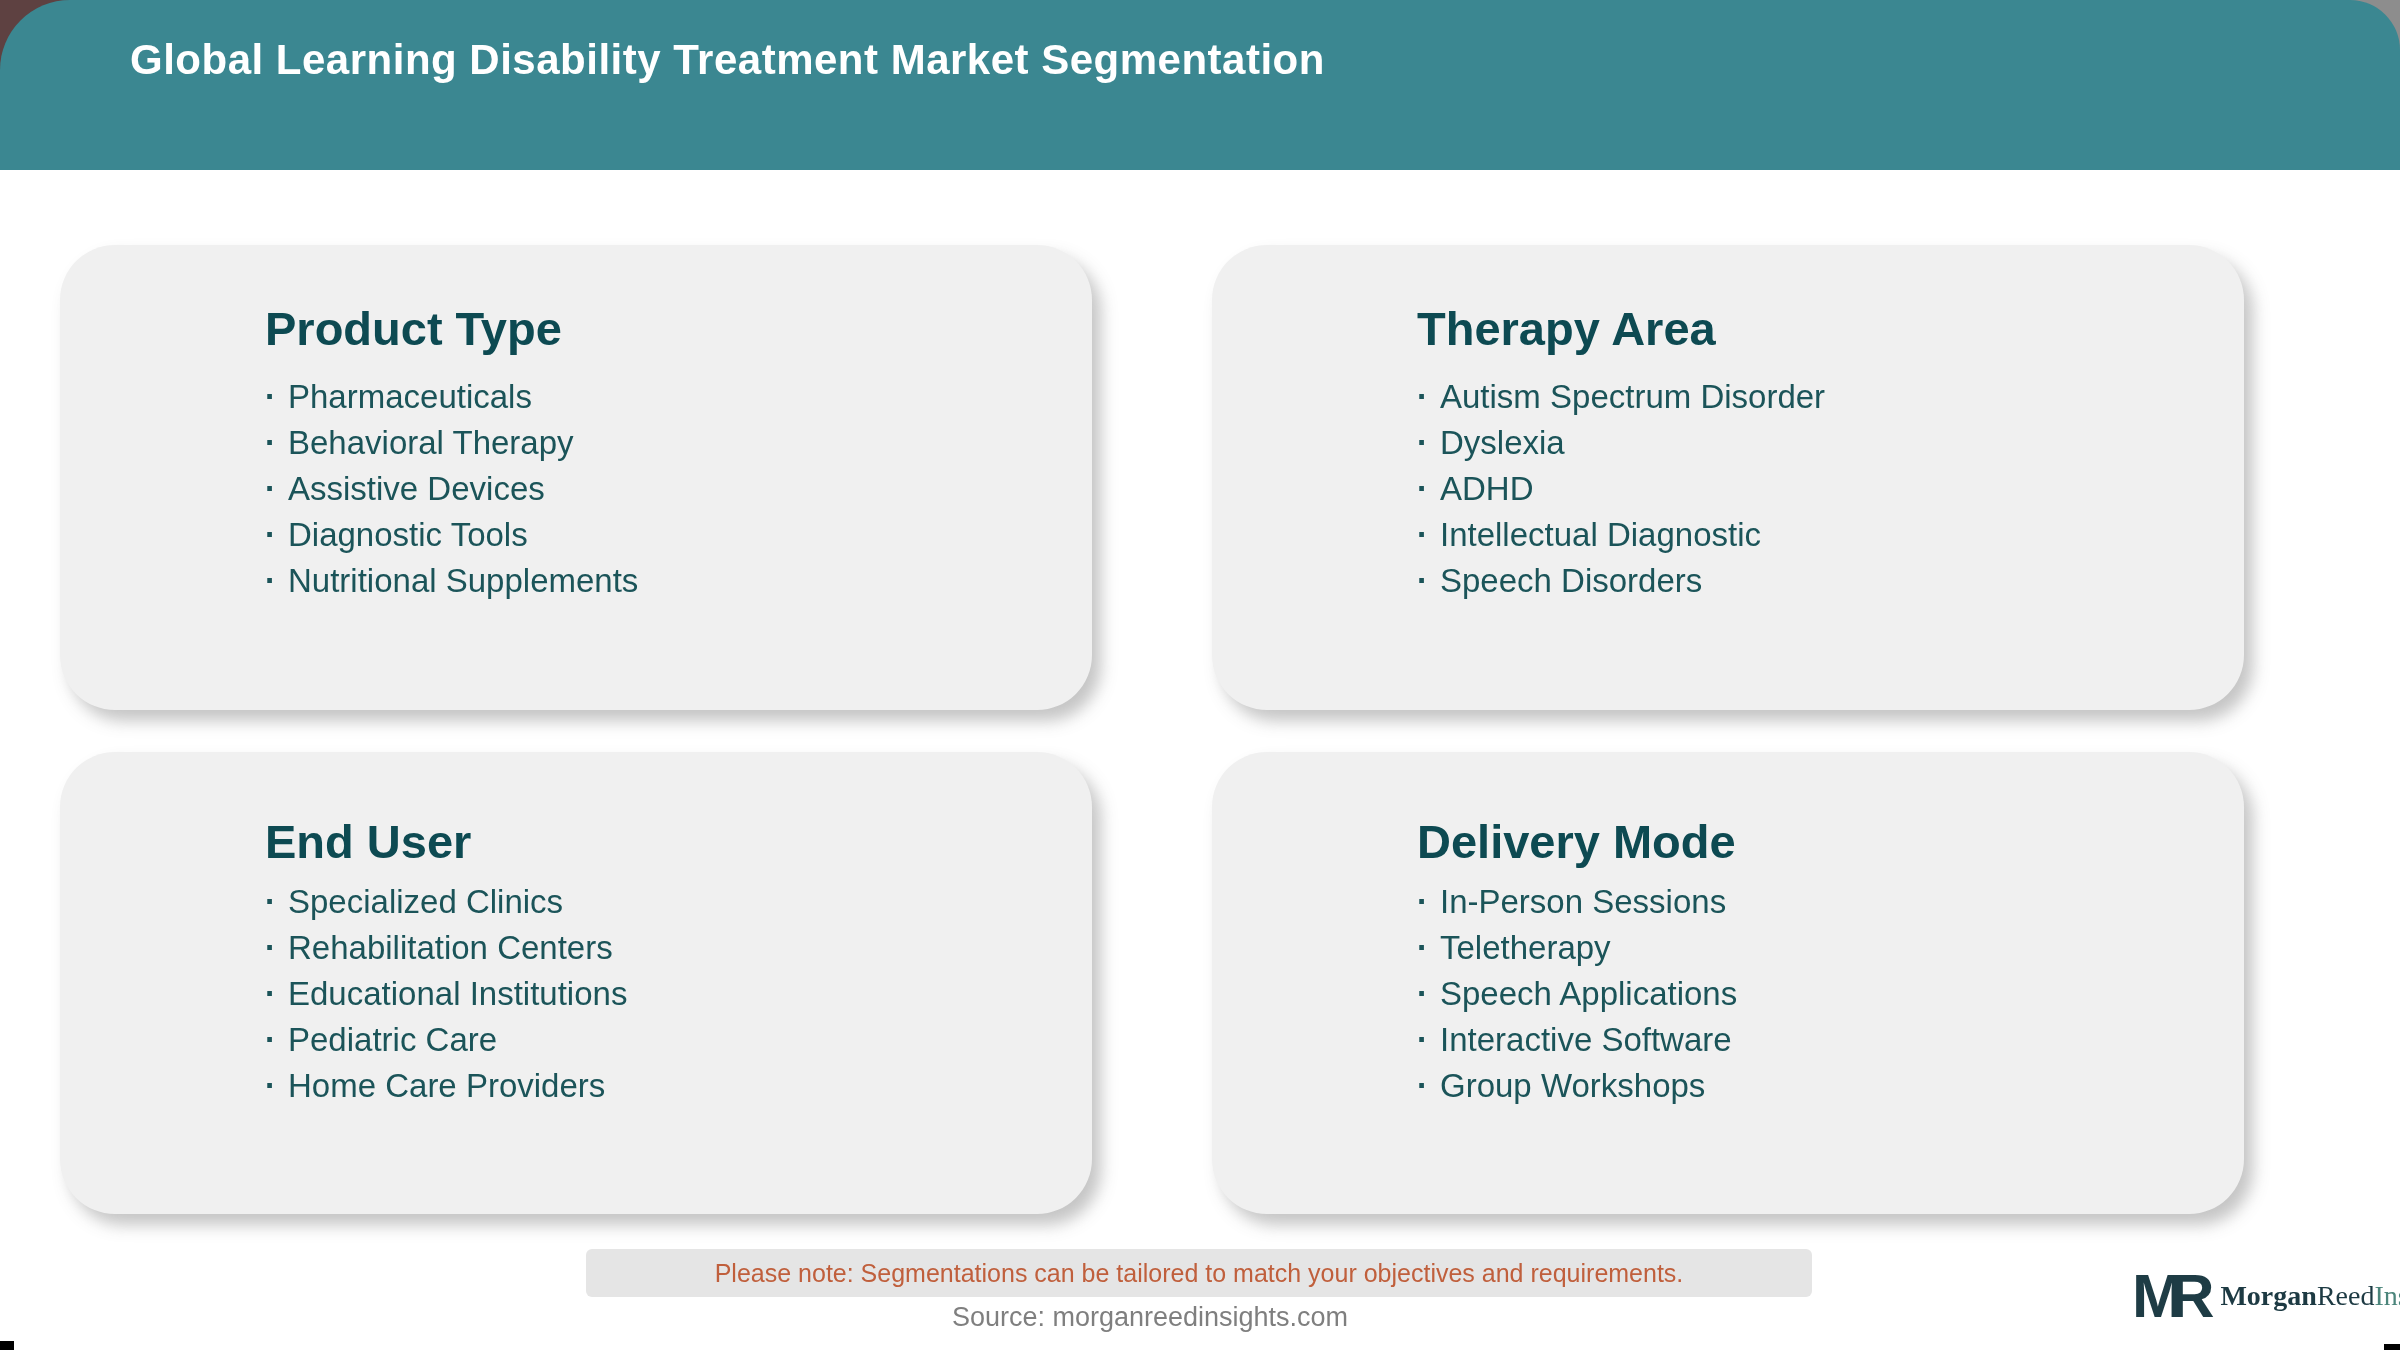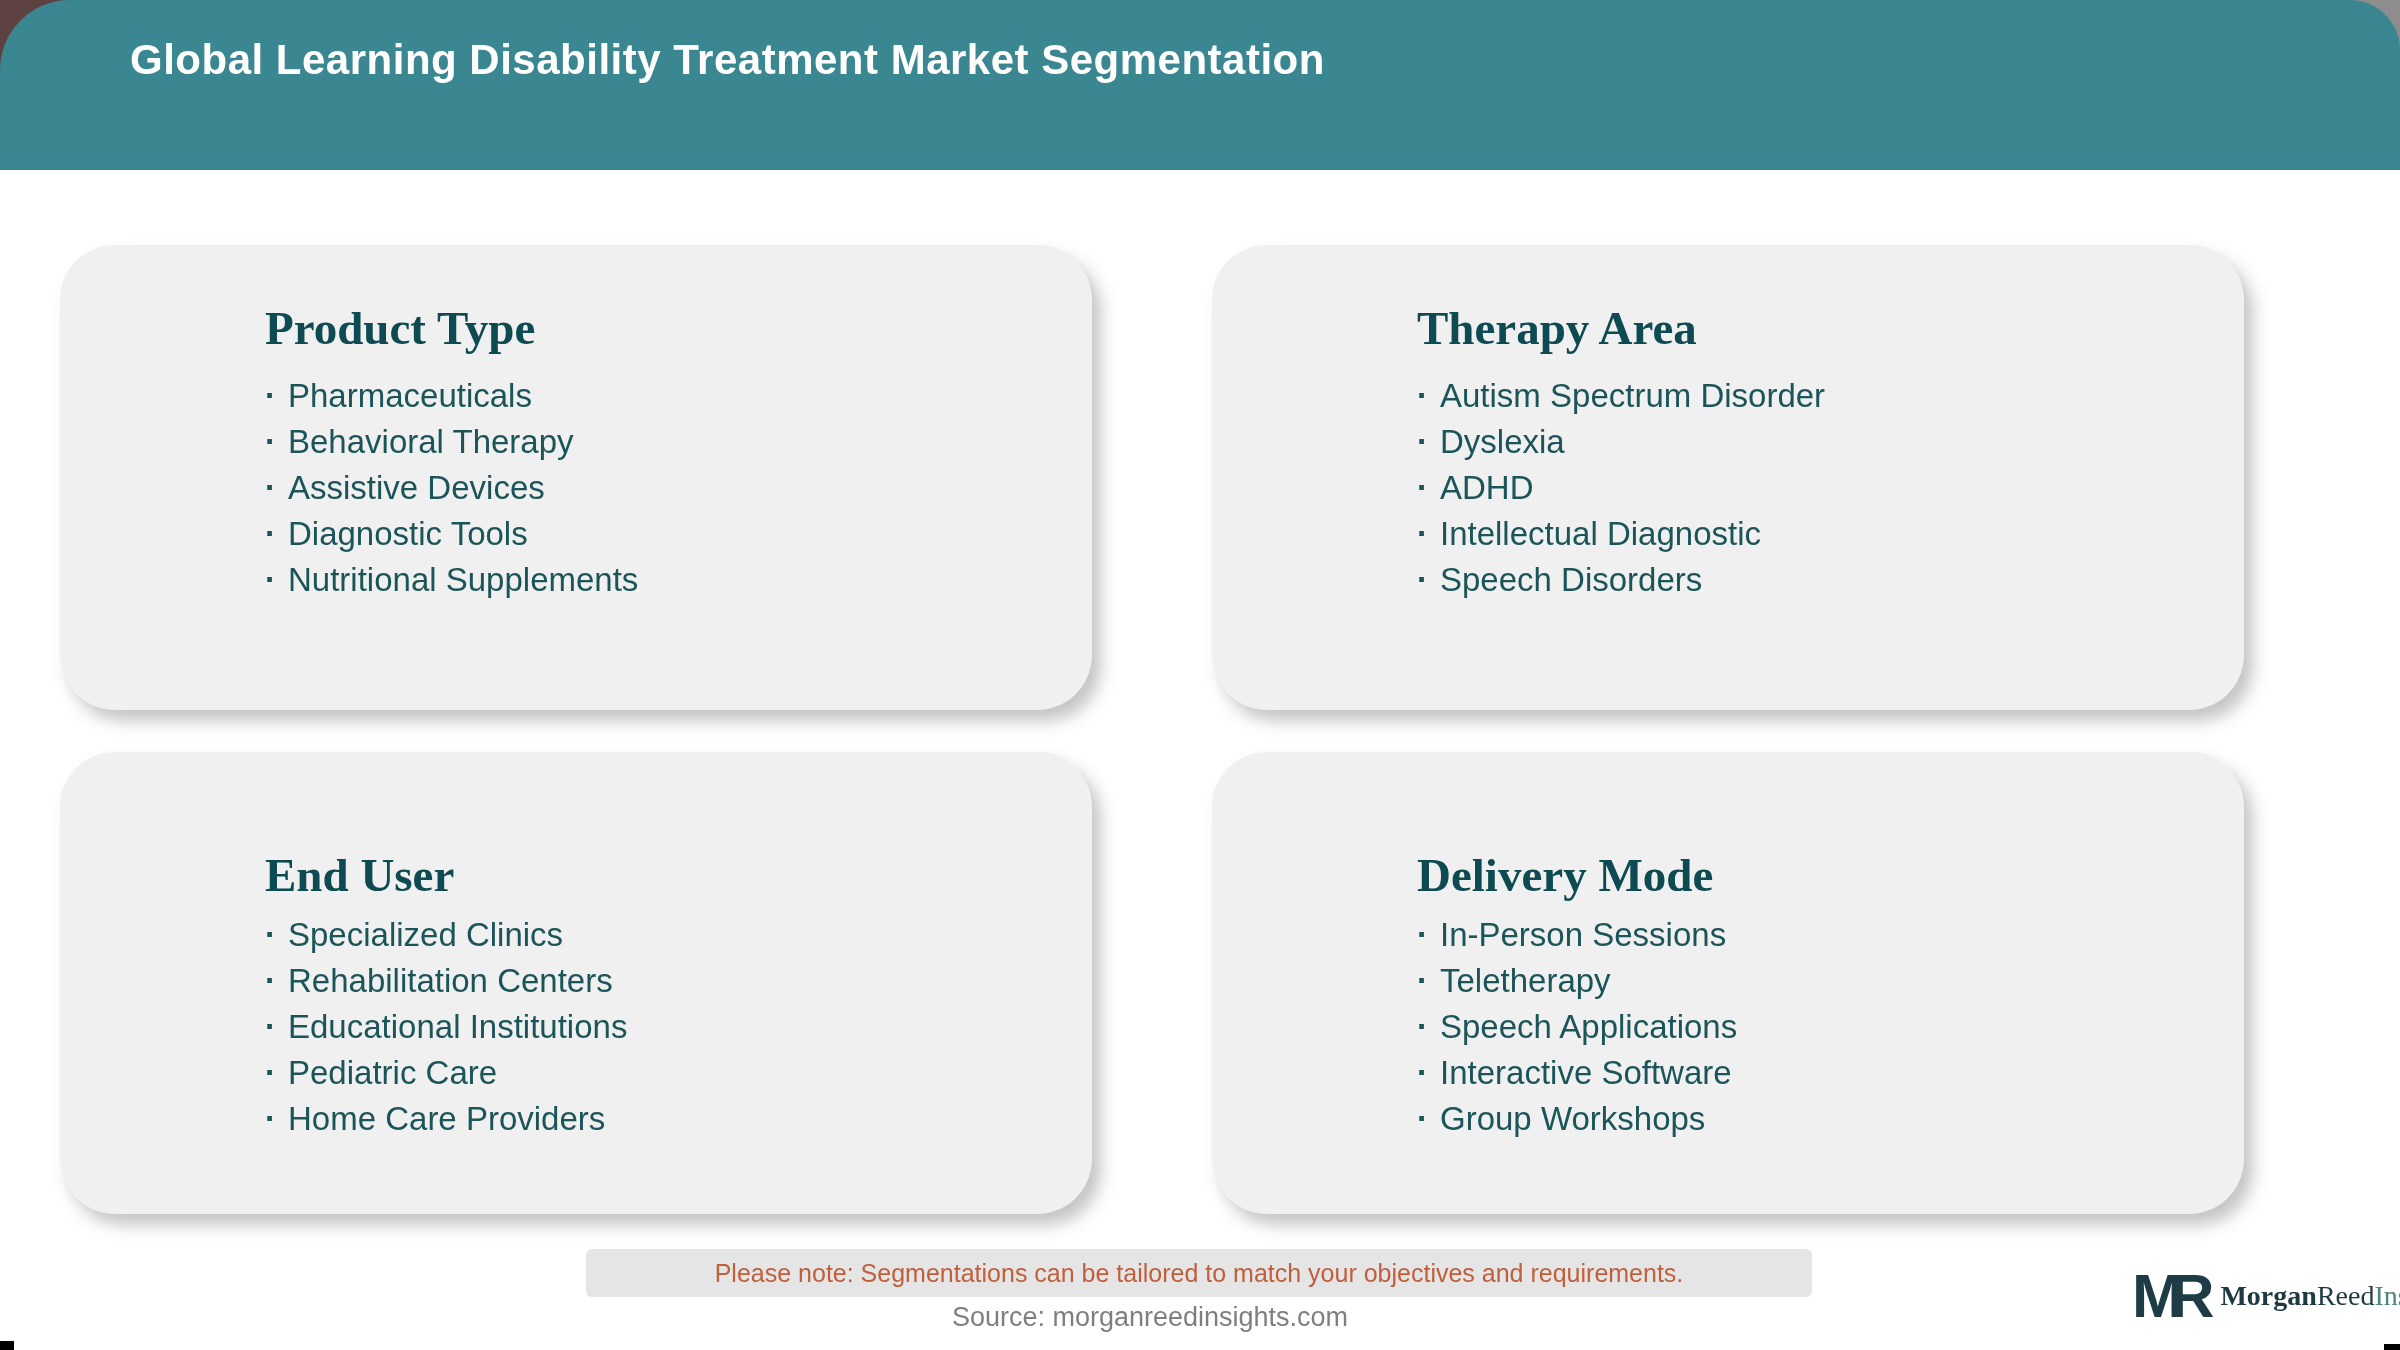--- a/index.html
+++ b/index.html
@@ -62,23 +62,22 @@
   .card.c2 { left: 1212px; top: 245px; height: 465px; }
   .card.c3 { left: 60px;   top: 752px; height: 462px; }
   .card.c4 { left: 1212px; top: 752px; height: 462px; }
   .card.c3, .card.c4 { padding-top: 62px; }
 
   .card h2 {
     margin: 0 0 24px 0;
     font-size: 47px;
     font-weight: 700;
     color: #0d4a52;
-    font-family: Liberation Serif, serif;
-  }
-  .card.c3 h2, .card.c4 h2 { margin-bottom: 16px; margin-top: 34px; }
+  }
+  .card.c3 h2, .card.c4 h2 { margin-bottom: 16px; }
 
   .card ul {
     list-style: none;
     margin: 0;
     padding: 0;
     display: flex;
     flex-direction: column;
     row-gap: 13px;
   }
   .card li {

